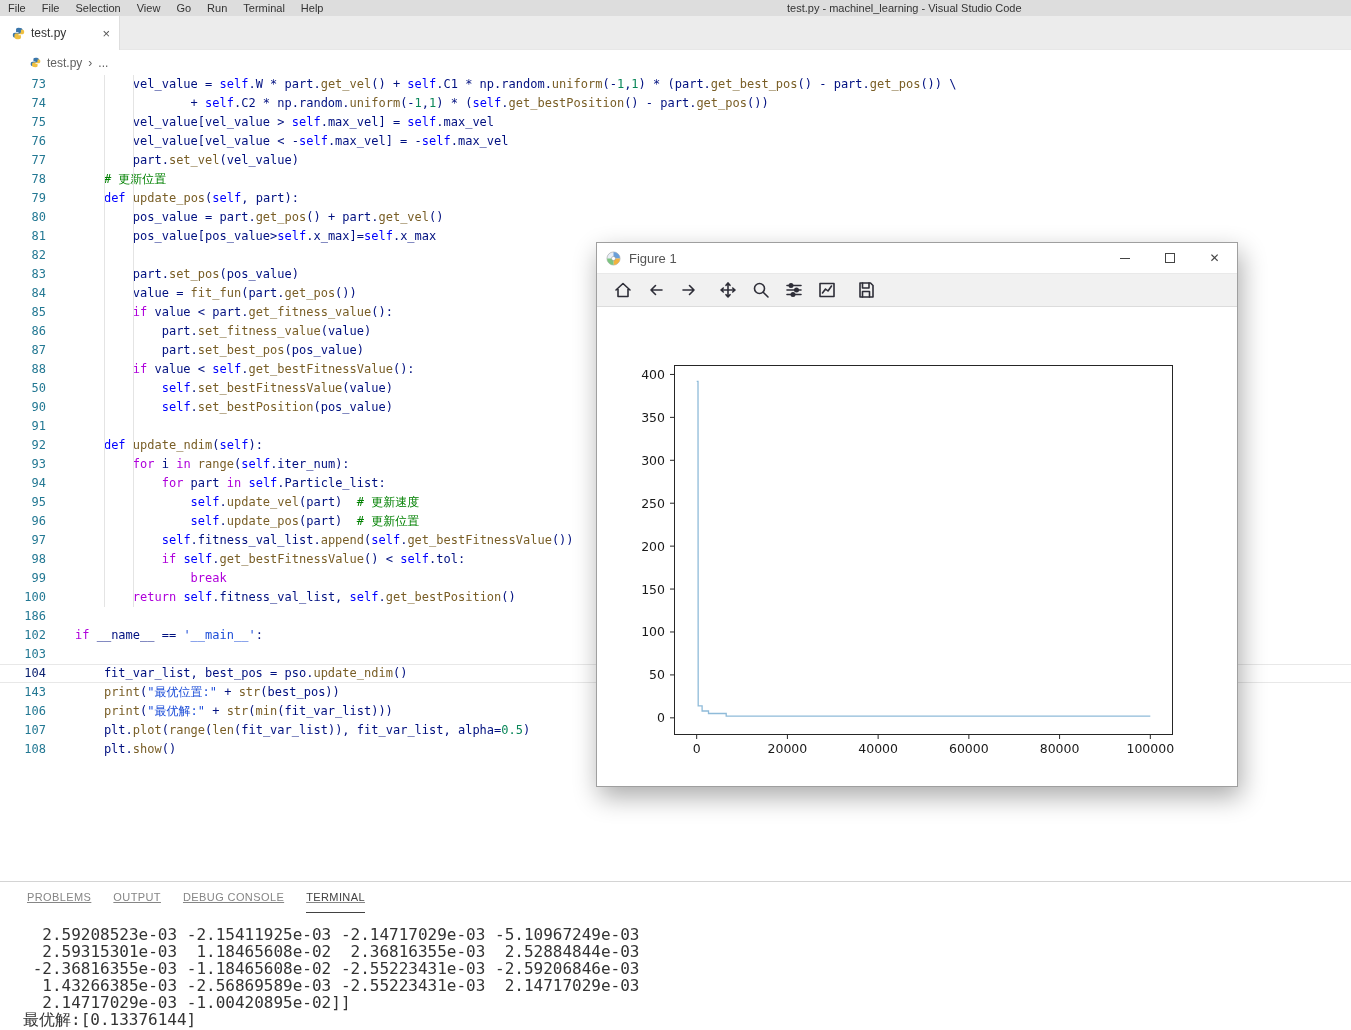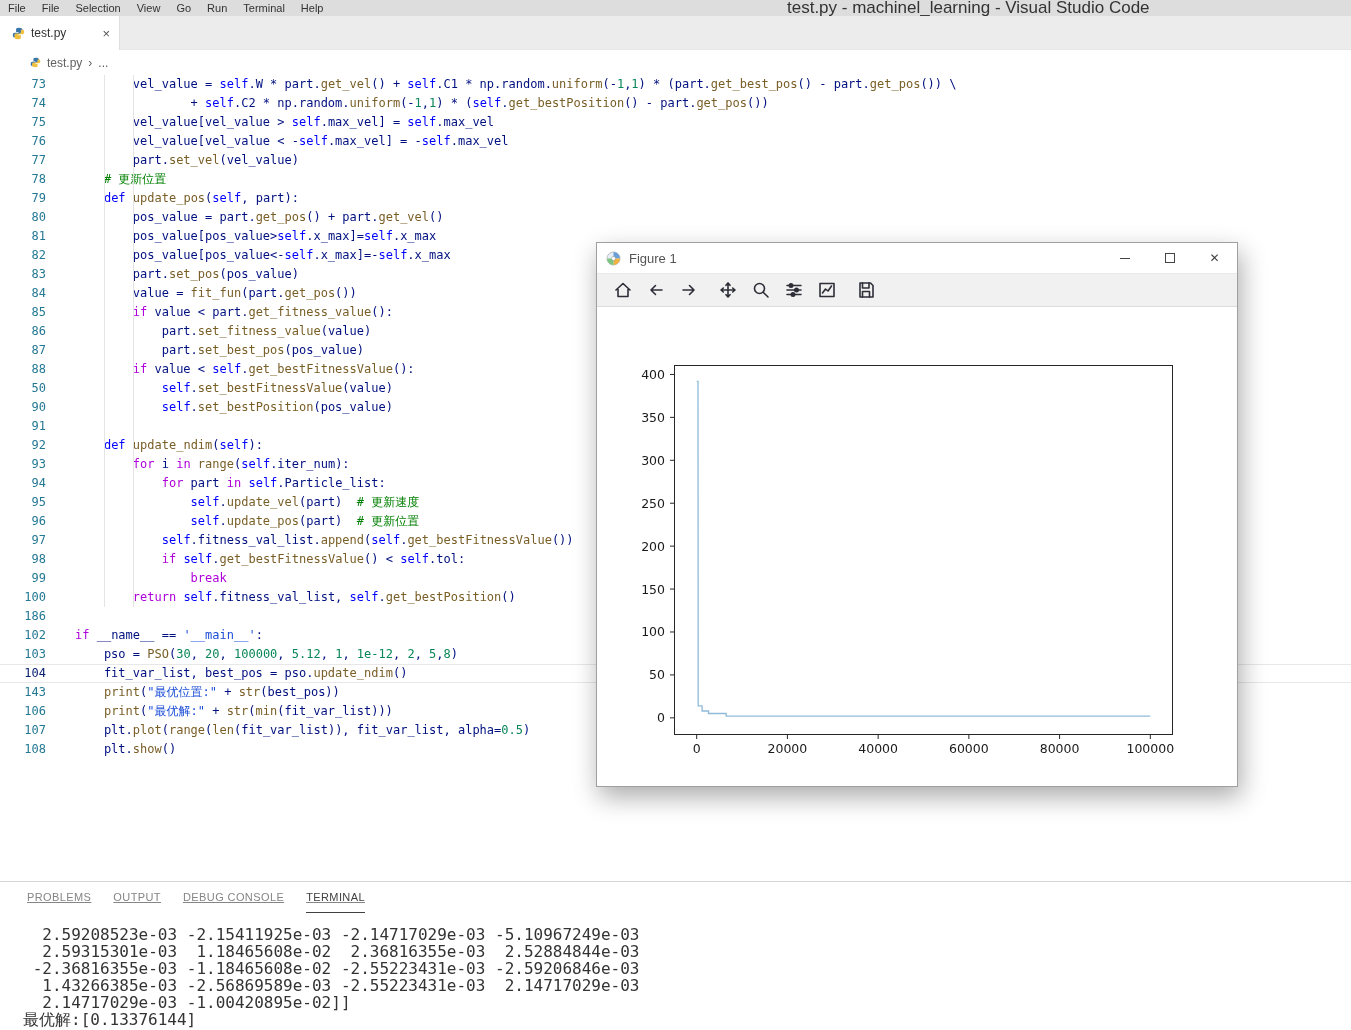--- a/index.html
+++ b/index.html
@@ -3,21 +3,21 @@
 <meta charset="utf-8">
 <style>
   *{margin:0;padding:0;box-sizing:border-box}
   html,body{width:1351px;height:1030px;overflow:hidden;background:#fff;
     font-family:"Liberation Sans","DejaVu Sans",sans-serif;}
 
   
   #titlebar{position:absolute;left:0;top:0;width:1351px;height:16px;background:#dddddd;
     display:flex;align-items:center;font-size:11px;color:#333;z-index:2;}
   .menu-item{padding:0 8px;height:16px;line-height:16px;cursor:default;}
-  #window-title{position:absolute;left:787px;top:0;height:16px;line-height:16px;font-size:17px;color:#333;}
+  #window-title{position:absolute;left:787px;top:0;height:16px;line-height:16px;font-size:11px;color:#333;}
 
   
   #tabbar{position:absolute;left:0;top:16px;width:1351px;height:34px;background:#ececec;
     border-bottom:1px solid #e7e7e7;display:flex;z-index:2;}
   .tab{width:120px;height:34px;background:#ffffff;display:flex;align-items:center;
     padding:0 9px 0 12px;border-right:1px solid #dedede;font-size:12px;color:#333;gap:6px;}
   .tab-close{margin-left:auto;color:#555;font-size:13px;line-height:13px;cursor:pointer;}
 
   
   #breadcrumb{position:absolute;left:0;top:50px;width:1351px;height:25px;background:#fff;
@@ -142,21 +142,20 @@
       <div class="row">
         <div class="ln">80</div>
         <div class="codetext">        pos_value = part.<span class="fn">get_pos</span>() + part.<span class="fn">get_vel</span>()</div>
       </div>
       <div class="row">
         <div class="ln">81</div>
         <div class="codetext">        pos_value[pos_value&gt;<span class="kw">self</span>.x_max]=<span class="kw">self</span>.x_max</div>
       </div>
       <div class="row">
         <div class="ln">82</div>
-        <div class="codetext">        pos_value[pos_value&lt;-<span class="kw">self</span>.x_max]=-<span class="kw">self</span>.x_max</div>
       </div>
       <div class="row">
         <div class="ln">83</div>
         <div class="codetext">        part.<span class="fn">set_pos</span>(pos_value)</div>
       </div>
       <div class="row">
         <div class="ln">84</div>
         <div class="codetext">        value = <span class="fn">fit_fun</span>(part.<span class="fn">get_pos</span>())</div>
       </div>
       <div class="row">
@@ -226,21 +225,20 @@
       <div class="row">
         <div class="ln">186</div>
         <div class="codetext"></div>
       </div>
       <div class="row">
         <div class="ln">102</div>
         <div class="codetext"><span class="ctrl">if</span> __name__ == <span class="str">'__main__'</span>:</div>
       </div>
       <div class="row">
         <div class="ln">103</div>
-        <div class="codetext">    pso = <span class="fn">PSO</span>(<span class="num">30</span>, <span class="num">20</span>, <span class="num">100000</span>, <span class="num">5.12</span>, <span class="num">1</span>, <span class="num">1e-12</span>, <span class="num">2</span>, <span class="num">5</span>,<span class="num">8</span>)</div>
       </div>
       <div class="row current">
         <div class="ln">104</div>
         <div class="codetext">    fit_var_list, best_pos = pso.<span class="fn">update_ndim</span>()</div>
       </div>
       <div class="row">
         <div class="ln">143</div>
         <div class="codetext">    <span class="fn">print</span>(<span class="str">"最优位置:"</span> + <span class="fn">str</span>(best_pos))</div>
       </div>
       <div class="row">

